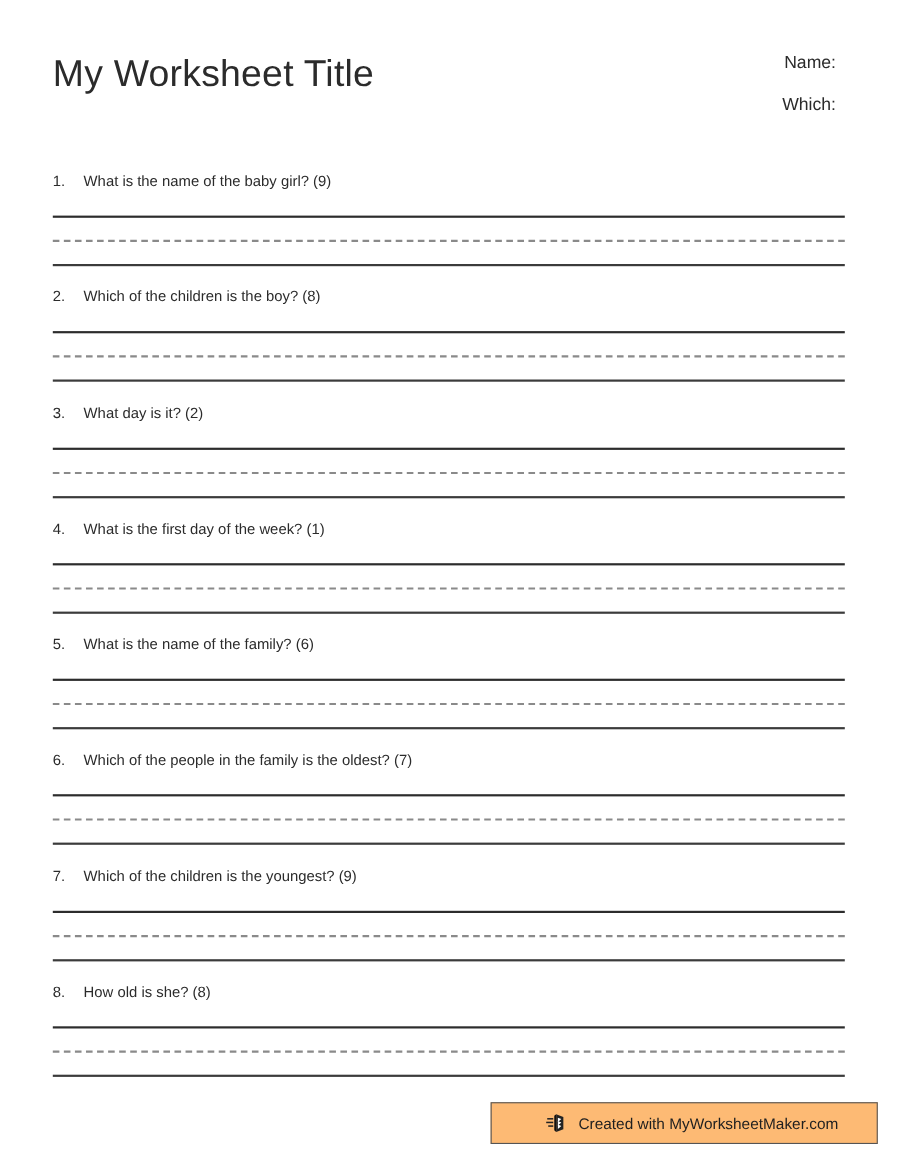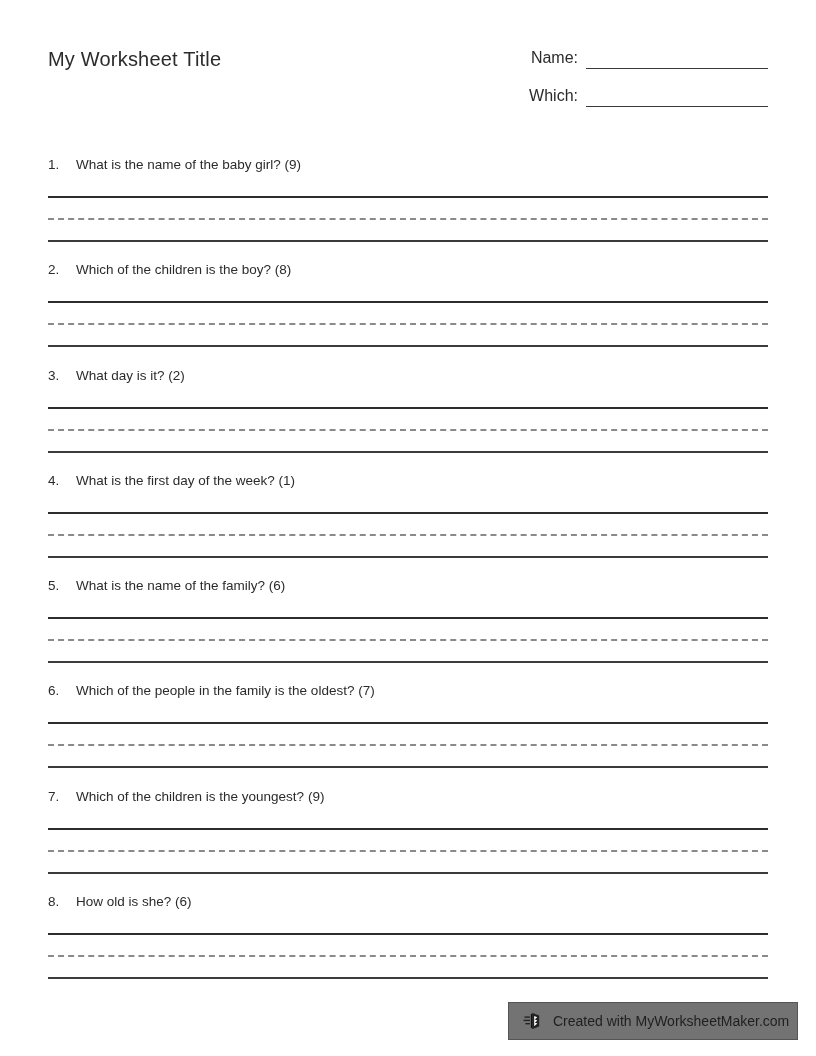--- a/index.html
+++ b/index.html
@@ -27,38 +27,39 @@
     position: absolute;
     top: 44px;
     left: 48px;
     right: 48px;
     height: 80px;
   }
   .worksheet-title {
     position: absolute;
     left: 0;
     top: 4px;
-    font-size: 20px;
+    font-size: 34px;
     font-weight: 400;
     color: #2b2b2b;
     letter-spacing: 0.2px;
     white-space: nowrap;
     text-align: center;
   }
 
   .meta-fields {
     position: absolute;
     right: 0;
     top: 4px;
     width: 272px;
   }
   .meta-row {
     display: flex;
-    align-items: flex-start;
+    align-items: flex-end;
     height: 38px;
+    flex-direction: column;
   }
   .meta-label {
     font-size: 16px;
     color: #2b2b2b;
     text-align: right;
     width: 82px;
     padding-right: 8px;
     line-height: 20px;
     white-space: nowrap;
   }
@@ -124,28 +125,29 @@
     right: 0;
     top: 44px;
     border-top: 2px solid #3b3b3b;
   }
 
   
   .footer-badge {
     position: absolute;
     right: 18px;
     bottom: 16px;
-    width: 290px;
+    width: 352px;
     height: 38px;
     border: 1.5px solid #555555;
-    background: #737373;
+    background: #fdba74;
     display: flex;
     align-items: center;
     padding-left: 14px;
     box-sizing: border-box;
+    justify-content: center;
   }
   .footer-logo {
     width: 22px;
     height: 22px;
     flex: none;
     margin-right: 8px;
     display: block;
   }
   .footer-text {
     font-size: 14px;
@@ -255,21 +257,21 @@
       <div class="answer-lines">
         <div class="line-solid-top"></div>
         <div class="line-dashed-mid"></div>
         <div class="line-solid-bottom"></div>
       </div>
     </div>
 
     <div class="question-block">
       <div class="question-text">
         <span class="question-number">8.</span>
-        <span class="question-body">How old is she? (6)</span>
+        <span class="question-body">How old is she? (8)</span>
       </div>
       <div class="answer-lines">
         <div class="line-solid-top"></div>
         <div class="line-dashed-mid"></div>
         <div class="line-solid-bottom"></div>
       </div>
     </div>
 
   </div>
 

